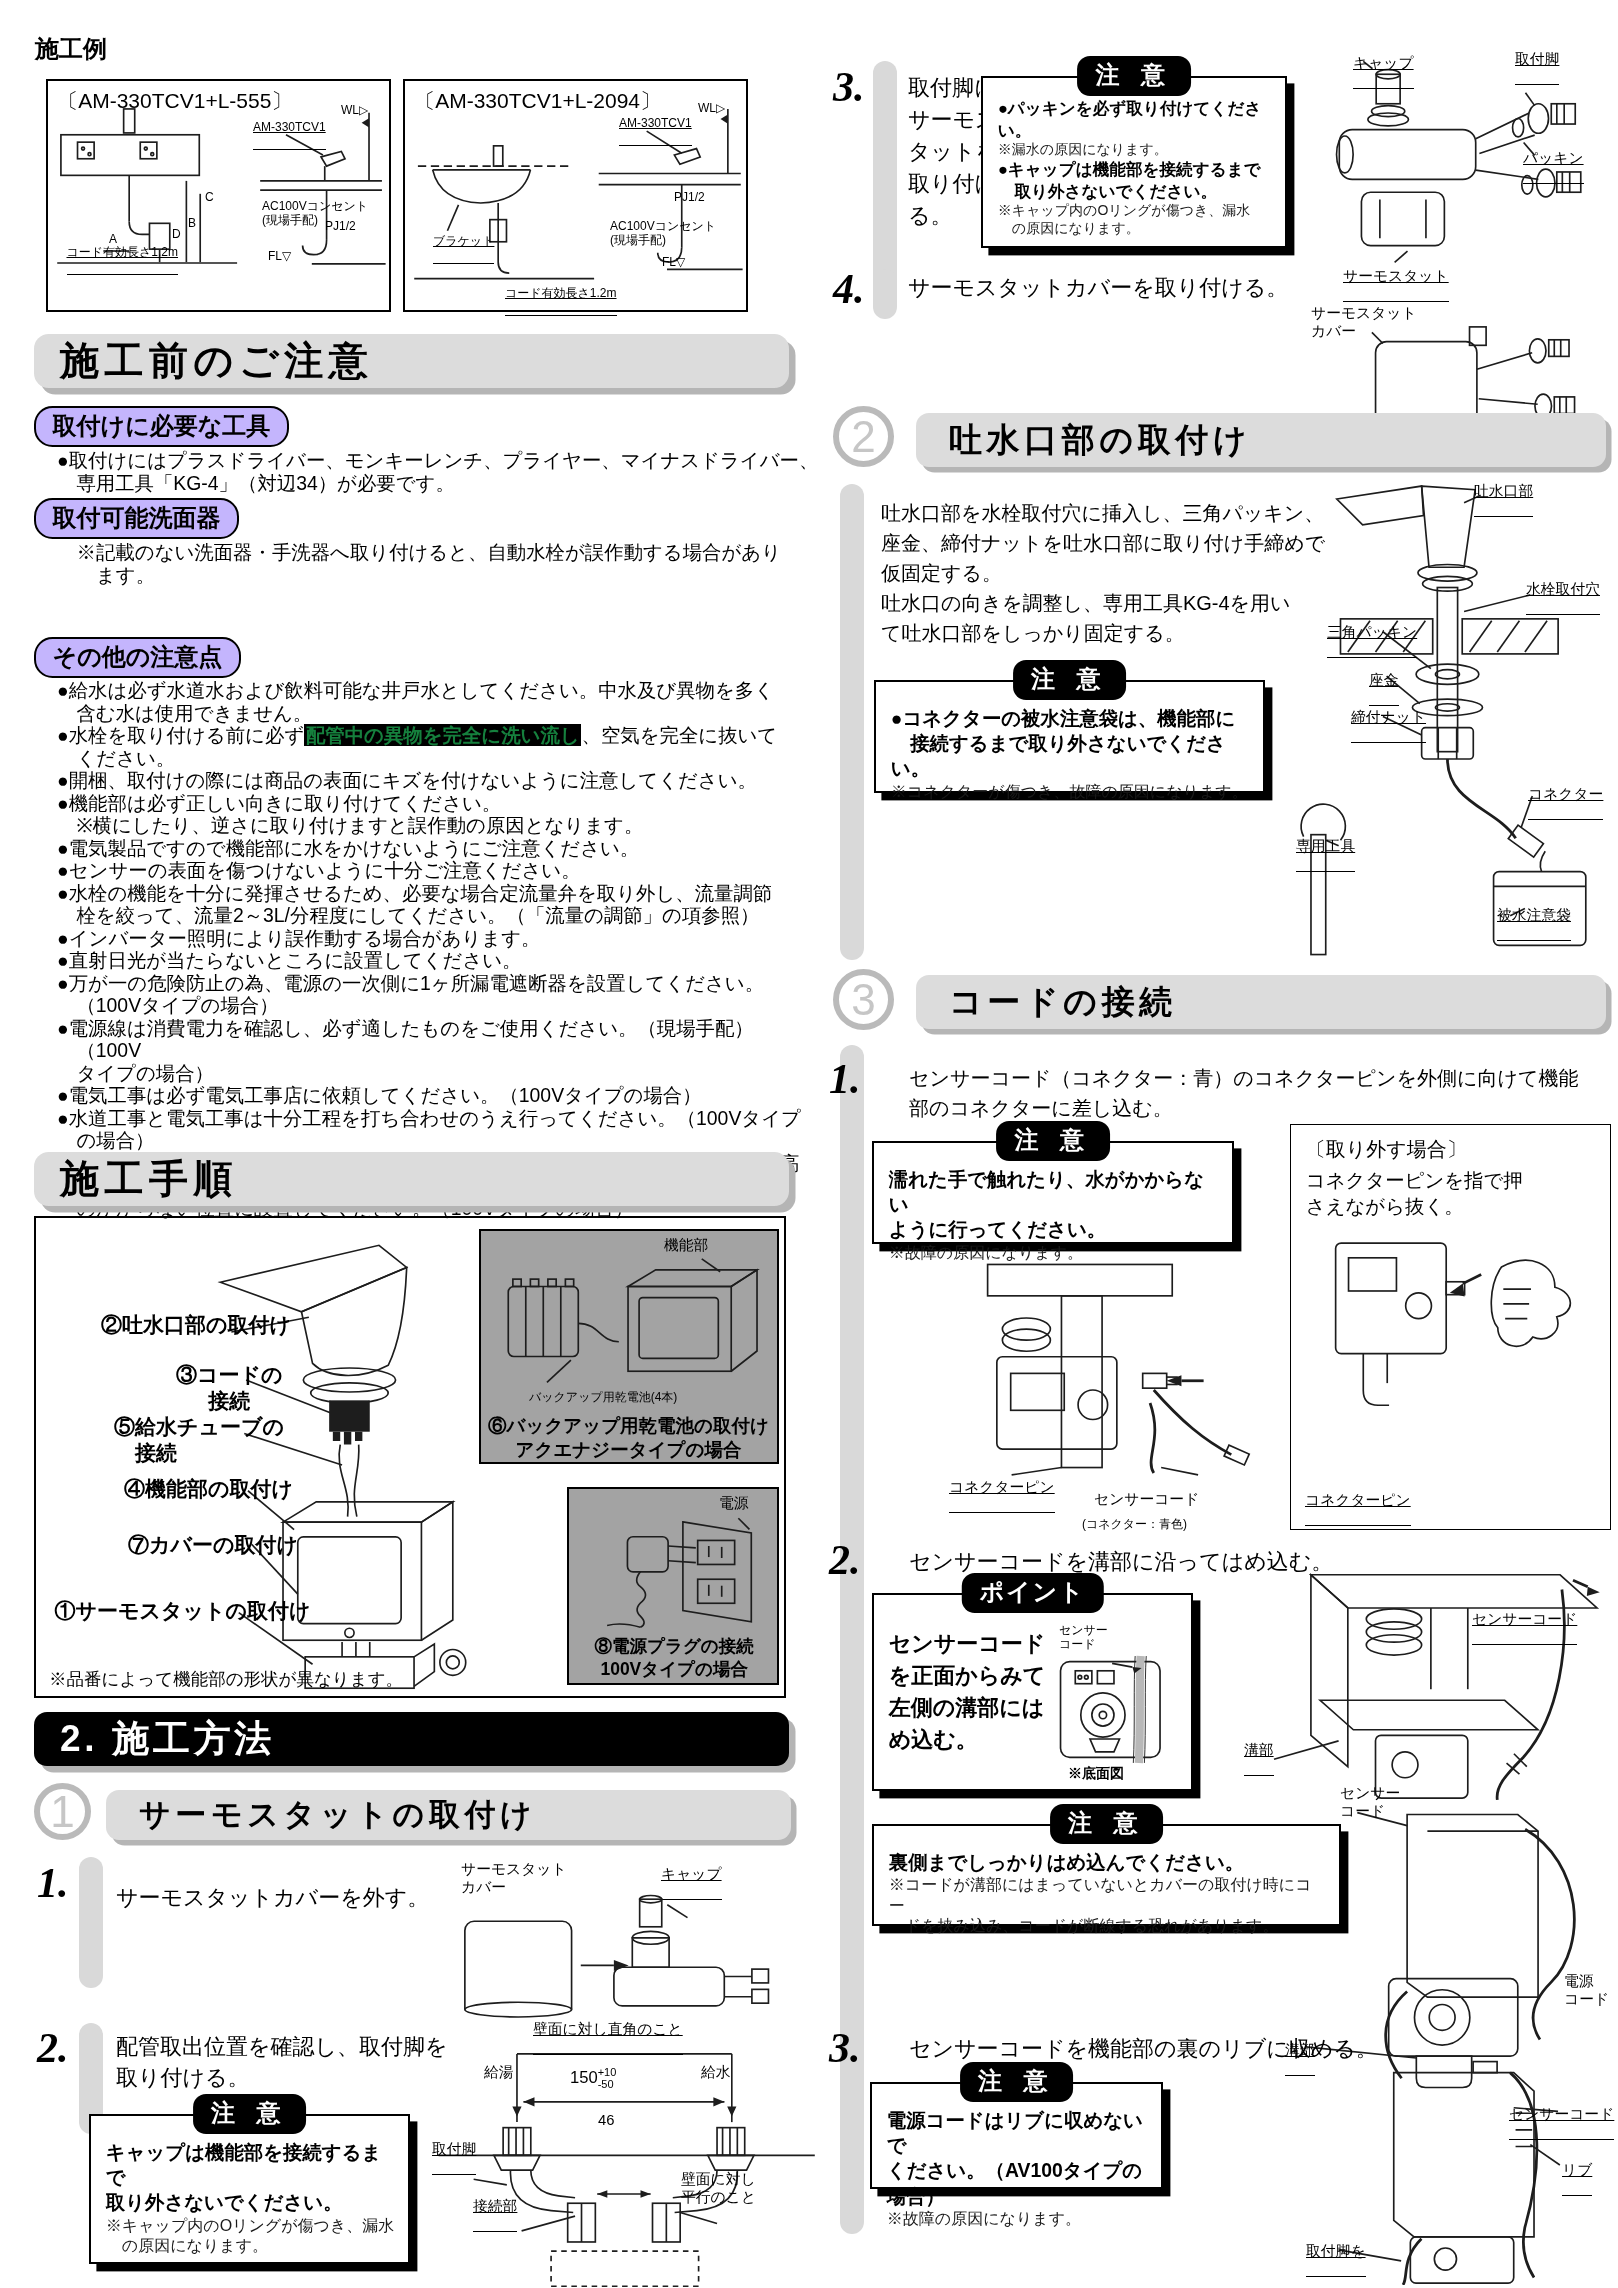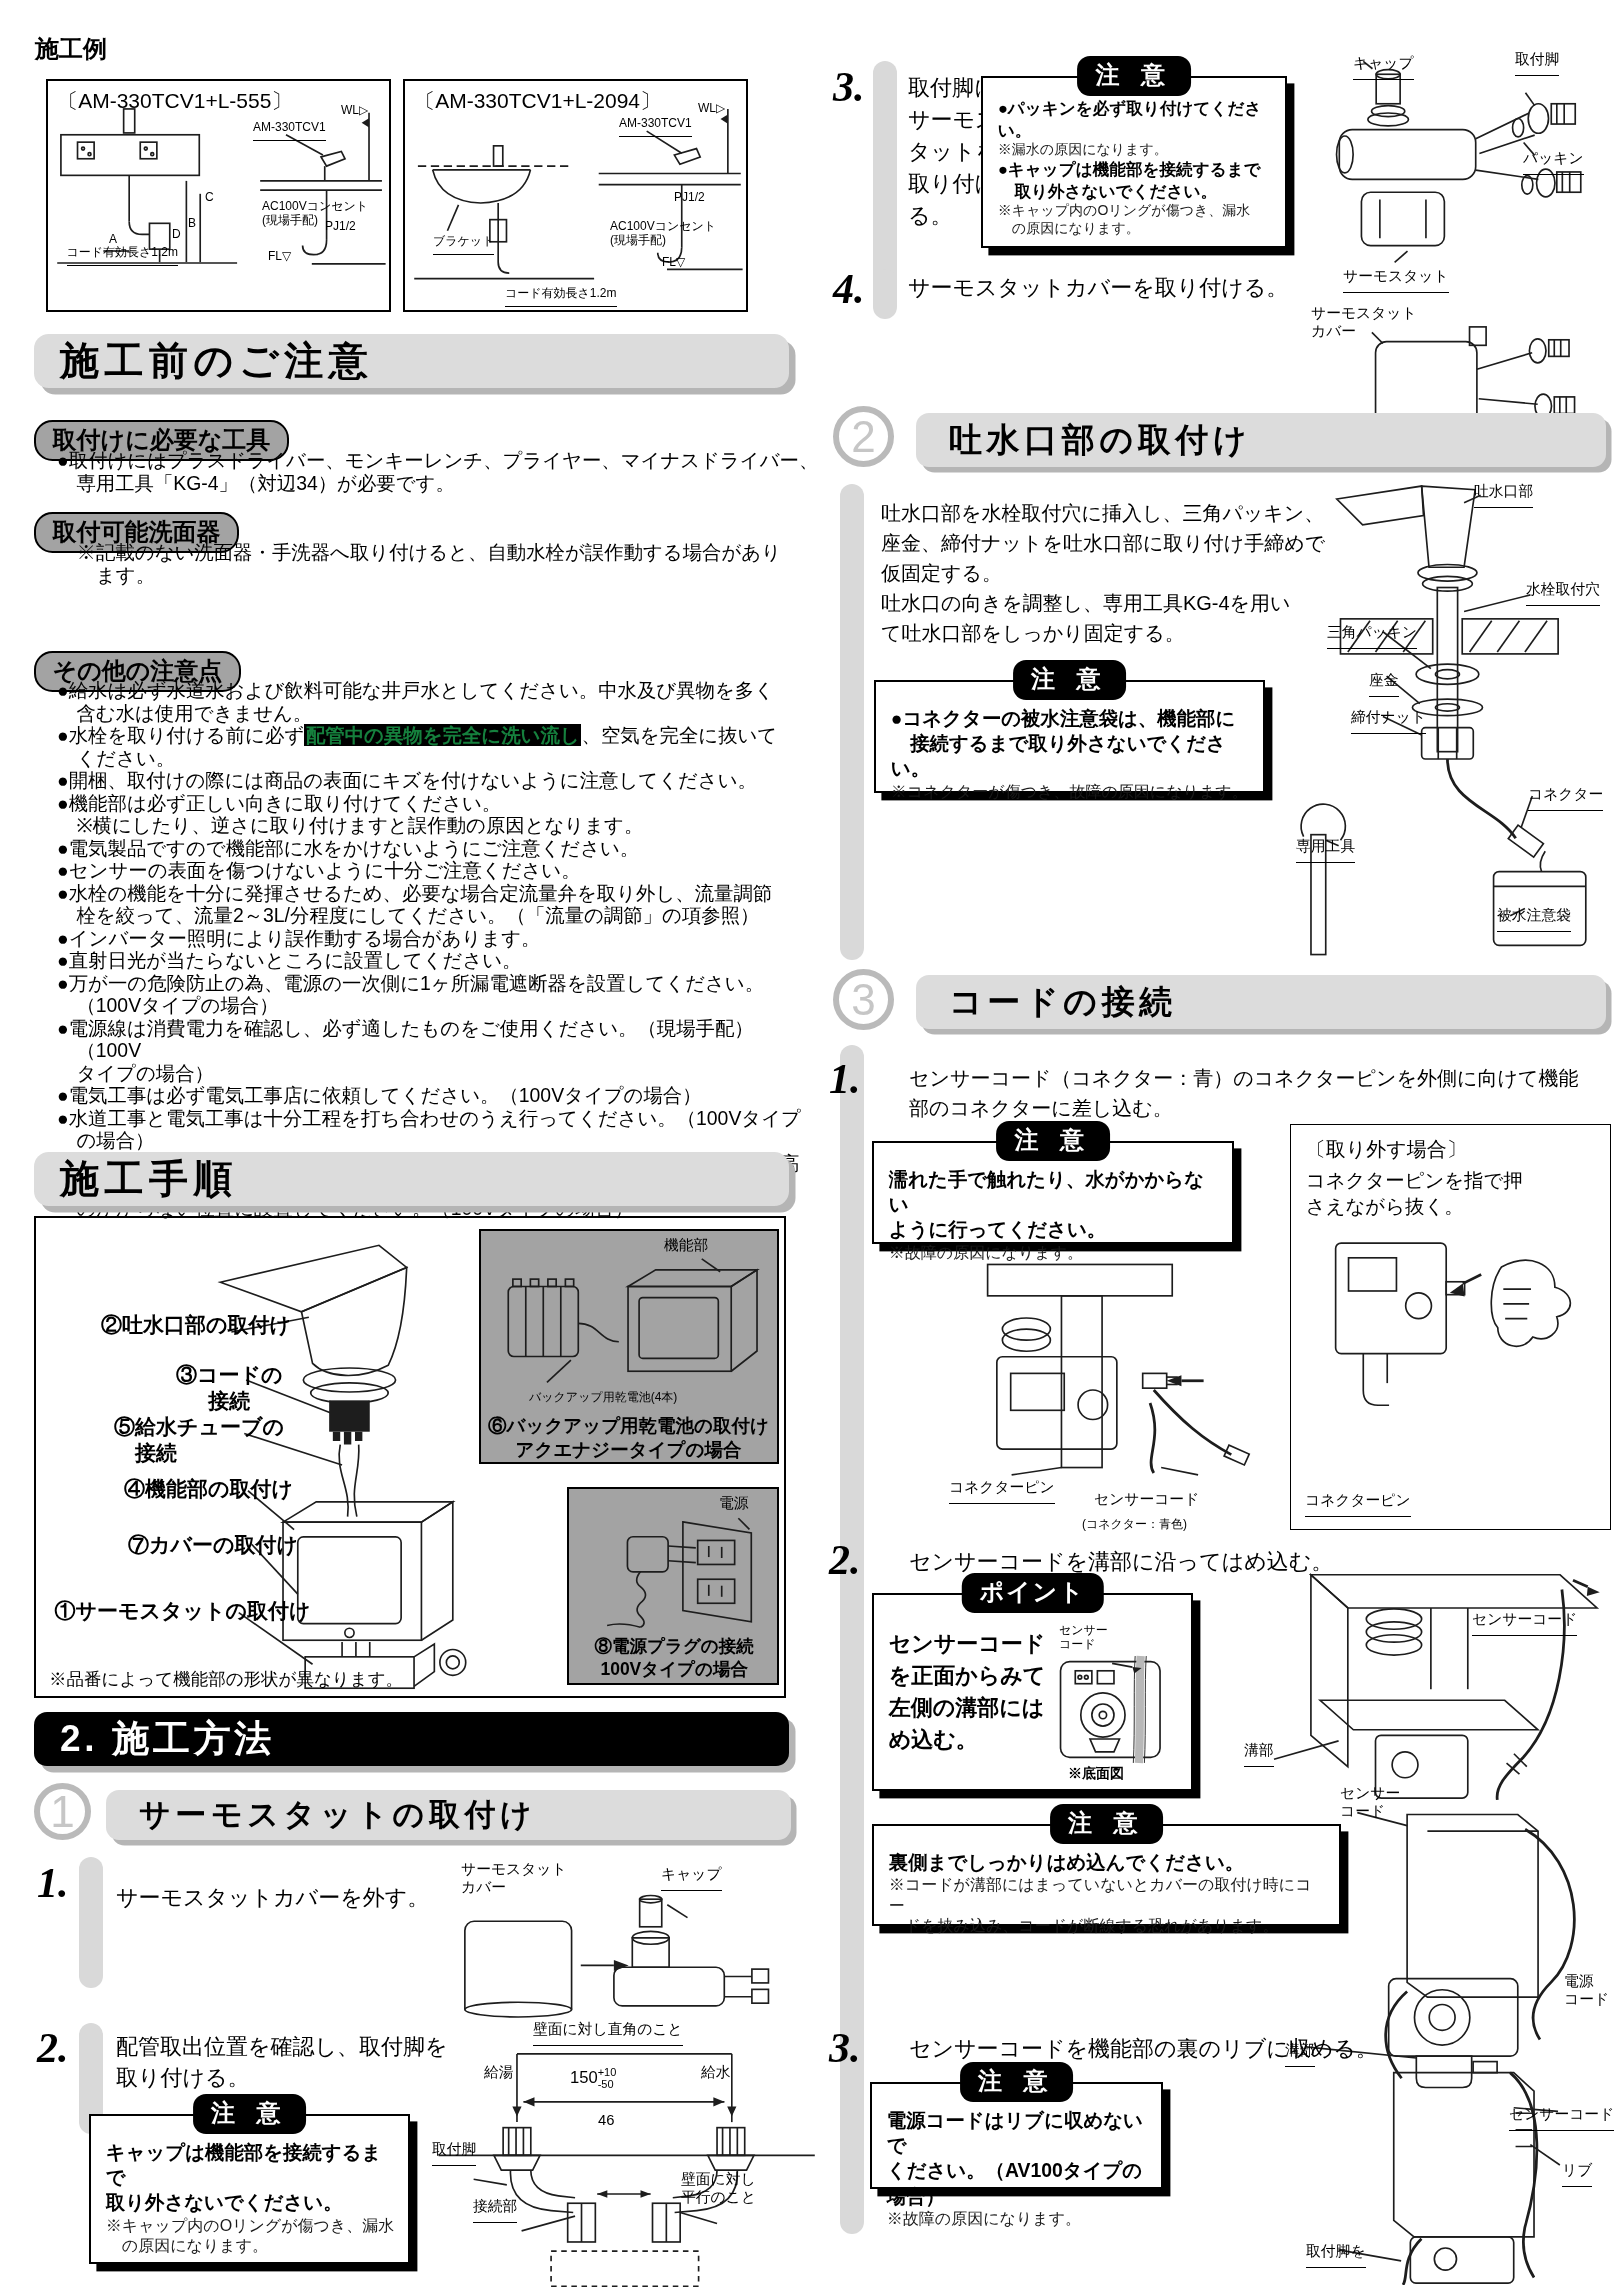--- a/index.html
+++ b/index.html
@@ -9,40 +9,40 @@
   .gray-header{background:#dcdcdc;border-radius:14.8px;box-shadow:6.5px 6.5px 0 #b5b5b5;
 etter-spacing:5.5px;
         font-weight:bold;font-size:39px;letter-spacing:5.5px;display:flex;align-items:center;padding-left:26px;box-sizing:border-box;}
   .black-header{background:#000;color:#fff;border-radius:13px;box-shadow:6.5px 6.5px 0 #b5b5b5;
         font-weight:bold;font-size:37px;letter-spacing:3.7px;display:flex;align-items:center;padding-left:26px;box-sizing:border-box;}
   .sec-bar{background:#dcdcdc;border-radius:13px;box-shadow:5.5px 5.5px 0 #b5b5b5;
         font-weight:bold;font-size:31px;letter-spacing:4.6px;display:flex;align-items:center;padding-left:33px;box-sizing:border-box;}
   .circle-num{border:6.5px solid #bababa;color:#c6c6c6;border-radius:50%;background:#fff;
         display:flex;align-items:center;justify-content:center;font-size:44px;box-sizing:border-box;}
   .outline-label{border:2.8px solid #000;border-radius:18.5px;padding:1.8px 16.6px 3.7px;font-weight:bold;
-        font-size:24px;background:#a3a3a3;display:inline-block;margin-top:14px;}
+        font-size:24px;background:#c4b5fd;display:inline-block;}
   .body-text{font-size:19.4px;line-height:1.16;}
   .hang{text-indent:-19.4px;padding-left:19.4px;white-space:pre-line;}
   .hang2{text-indent:-19.4px;padding-left:39px;white-space:pre-line;}
   .hl{background:#000;color:#15803d;font-weight:bold;padding:0 1.8px;}
   .step-num{font-family:"Liberation Serif",serif;font-style:italic;font-weight:bold;font-size:42px;line-height:1;}
   .pill{background:#d9d9d9;border-radius:12px;}
   .step-text{font-size:22px;line-height:1.4;white-space:pre-line;}
   .caution-box{background:#fff;border:2.8px solid #000;box-shadow:7.4px 7.4px 0 #000;box-sizing:border-box;
         padding:24px 13px 7.4px 14.8px;}
   .plain-box{background:#fff;border:1.8px solid #000;box-sizing:border-box;}
   .badge{position:absolute;top:-22px;left:50%;transform:translateX(-50%);background:#000;color:#fff;
         font-weight:bold;font-size:24px;letter-spacing:7.4px;padding:2.8px 18.5px 5.5px;border-radius:13px;white-space:nowrap;}
   .badge.pt{letter-spacing:1.8px;}
   .cb-bold{font-weight:bold;font-size:19.4px;line-height:1.3;white-space:pre-line;}
   .cb-small{font-size:16px;line-height:1.28;white-space:pre-line;color:#1a1a1a;}
   .cb-bold.sm{font-size:16.6px;}
   .cb-small.sm{font-size:14px;}
   .dlabel{font-size:14.8px;white-space:pre-line;line-height:1.2;}
-  .dlabel.u{border-bottom:1.4px solid #000;padding-bottom:6px;white-space:nowrap;}
+  .dlabel.u{border-bottom:1.4px solid #000;padding-bottom:15px;white-space:nowrap;text-decoration:underline;}
   .dlabel.tiny{font-size:12px;}
   .plabel{font-weight:bold;font-size:21px;white-space:pre-line;line-height:1.25;}
   .v-pill{background:#d9d9d9;border-radius:12px;width:24px;}
   .sub-box{border:2.3px solid #000;background:#a3a3a3;box-sizing:border-box;}
   .ex-box{border:2.8px solid #000;box-sizing:border-box;}
   .ex-title{font-size:21px;}
   .cap-bold{font-weight:bold;font-size:18.5px;line-height:1.3;white-space:pre-line;text-align:center;}
   .dimstack{display:inline-flex;flex-direction:column;font-size:11px;line-height:1.05;vertical-align:middle;font-weight:normal;}
   svg{display:block;}
   .ln{stroke:#1d1d1d;stroke-width:1.8;fill:none;}

